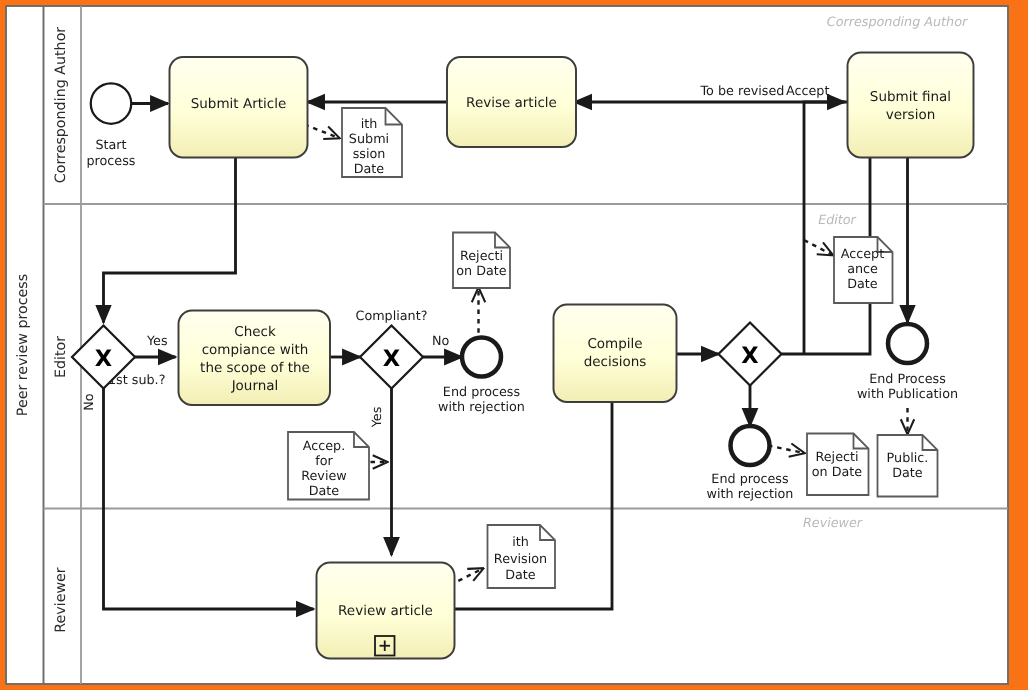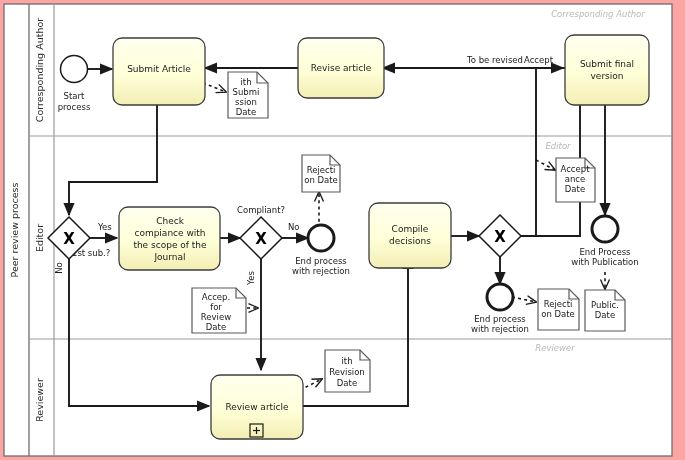--- a/index.html
+++ b/index.html
@@ -1,17 +1,17 @@
 <!DOCTYPE html>
 <html><head>
 <meta charset="utf-8">
 <style>
   html,body{margin:0;padding:0;background:#ffffff;}
   body{font-family:"DejaVu Sans","Liberation Sans",sans-serif;}
-  #stage{position:relative;width:685px;height:460px;overflow:hidden;background:#fca5a5;}
+  #stage{position:relative;width:685px;height:460px;overflow:hidden;background:#f97316;}
   svg{display:block;}
   .lane-label{font-size:9.5px;fill:#2b2b2b;}
   .pool-label{font-size:9.5px;fill:#2b2b2b;}
   .lane-hdr{font-size:8.5px;fill:#b9b9b9;font-style:italic;}
   .task-txt{font-size:9px;fill:#1a1a1a;}
   .small-txt{font-size:8.5px;fill:#1a1a1a;}
   .doc-txt{font-size:8.5px;fill:#1a1a1a;}
   .flow-lbl{font-size:8.5px;fill:#1a1a1a;}
   .gw-x{font-size:15px;font-weight:bold;fill:#000;}
 </style>

